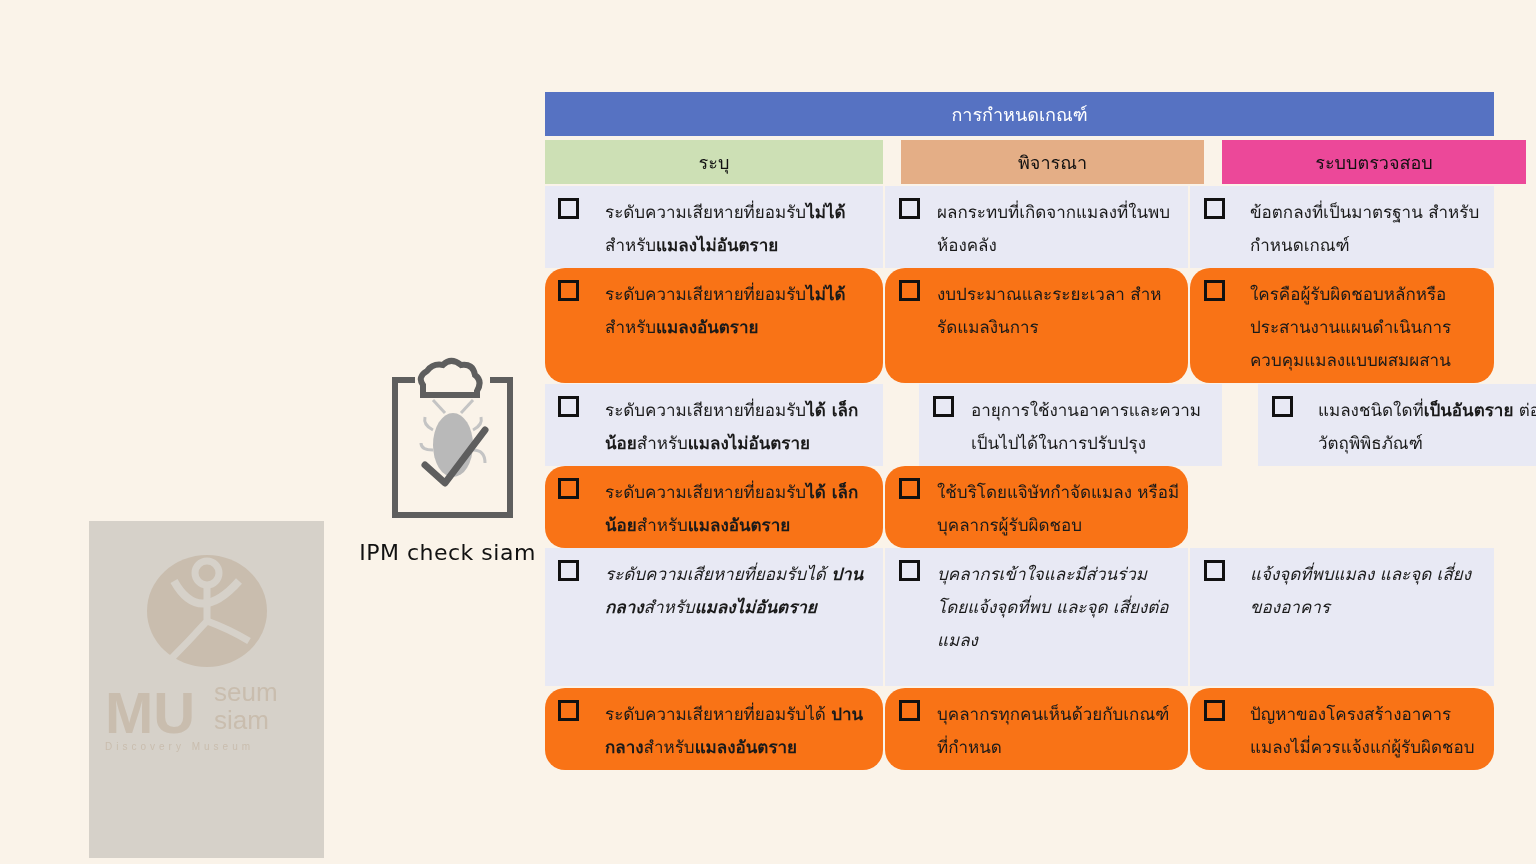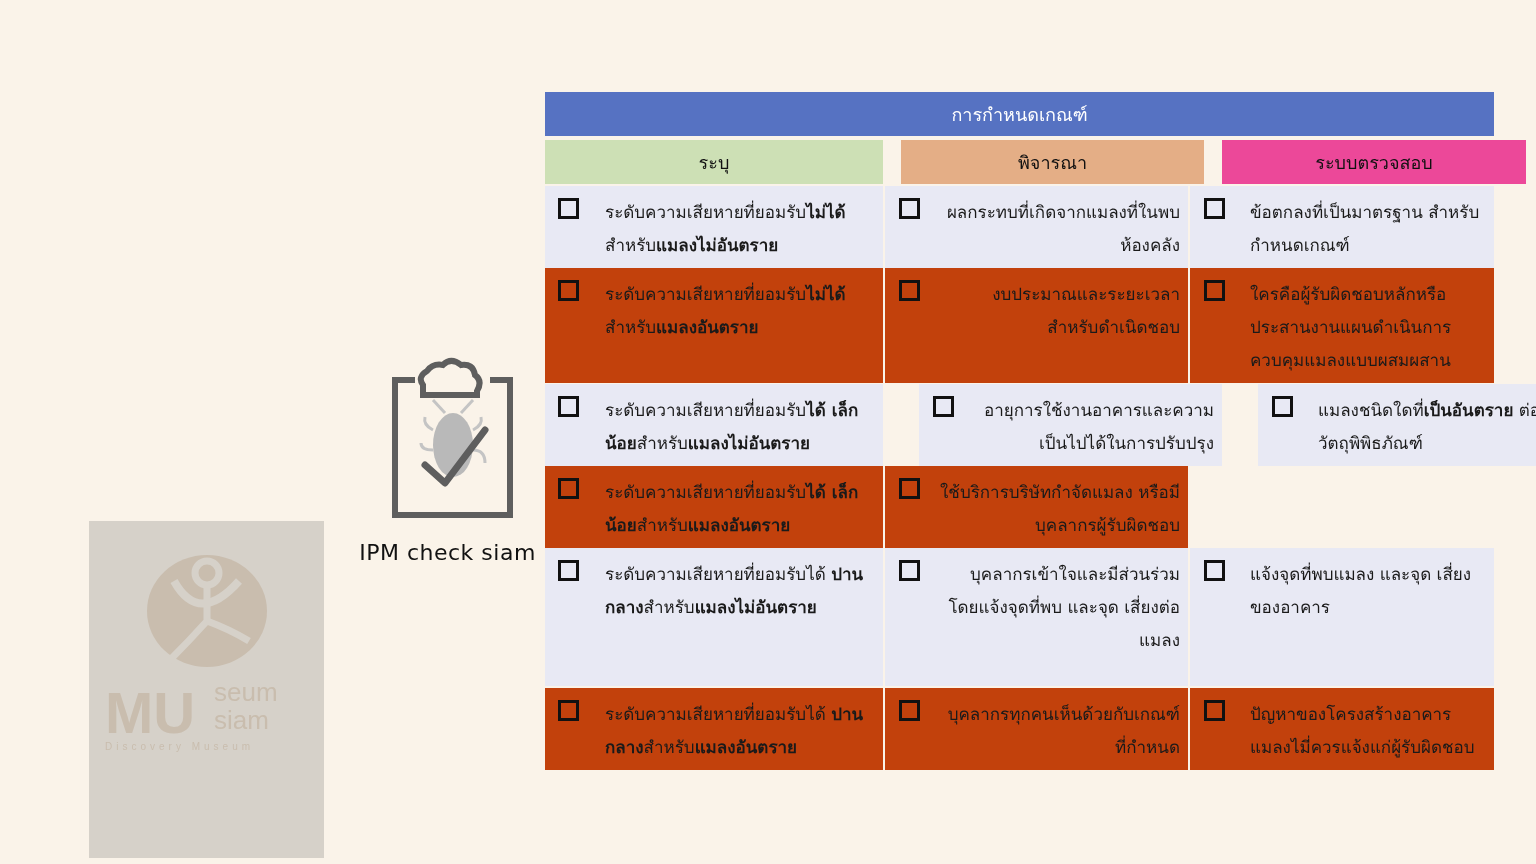--- a/index.html
+++ b/index.html
@@ -44,22 +44,22 @@
   .h3 { background: #ec4899; }
   .body-row {
     display: grid; grid-template-columns: 338px 303px 304px; column-gap: 2px;
     margin-top: 2px;
   }
   .cell {
     position: relative; padding: 10px 8px 6px 60px; box-sizing: border-box;
     font-size: 17px; line-height: 33px; color: #1a1a1a;
   }
   .odd .cell { background: #e8e9f4; }
-  .even .cell { background: #c2410c; }
-  .col2 { padding-left: 52px; text-align: right; }
+  .even .cell { background: #f97316; border-radius: 20px; }
+  .col2 { padding-left: 52px; }
   .col3 { padding-left: 60px; }
   .cb {
     position: absolute; left: 13px; top: 12px; width: 15px; height: 15px;
     border: 3px solid #111; background: transparent; cursor: pointer;
   }
   .col2 .cb, .col3 .cb { left: 14px; }
   b { font-weight: bold; }
 </style>
 </head>
 <body>
@@ -102,33 +102,33 @@
     <div class="head-cell h3">ระบบตรวจสอบ</div>
   </div>
   <div id="rows">
       <div class="body-row odd" style="height: 80px;">
         <div class="cell col1"><span class="cb"></span><span><span>ระดับความเสียหายที่ยอมรับ</span><b>ไม่ได้</b><span> สำหรับ</span><b>แมลงไม่อันตราย</b></span></div>
         <div class="cell col2"><span class="cb"></span><span><span>ผลกระทบที่เกิดจากแมลงที่ในพบห้องคลัง</span></span></div>
         <div class="cell col3"><span class="cb"></span><span><span>ข้อตกลงที่เป็นมาตรฐาน สำหรับกำหนดเกณฑ์</span></span></div>
       </div>
       <div class="body-row even" style="height: 114px;">
         <div class="cell col1"><span class="cb"></span><span><span>ระดับความเสียหายที่ยอมรับ</span><b>ไม่ได้</b><span> สำหรับ</span><b>แมลงอันตราย</b></span></div>
-        <div class="cell col2"><span class="cb"></span><span><span>งบประมาณและระยะเวลา สำหรับดำเนิดชอบ</span></span></div>
+        <div class="cell col2"><span class="cb"></span><span><span>งบประมาณและระยะเวลา สำหรัดแมลงินการ</span></span></div>
         <div class="cell col3"><span class="cb"></span><span><span>ใครคือผู้รับผิดชอบหลักหรือประสานงานแผนดำเนินการควบคุมแมลงแบบผสมผสาน</span></span></div>
       </div>
       <div class="body-row odd" style="height: 80px; gap: 36px;">
         <div class="cell col1"><span class="cb"></span><span><span>ระดับความเสียหายที่ยอมรับ</span><b>ได้ เล็กน้อย</b><span>สำหรับ</span><b>แมลงไม่อันตราย</b></span></div>
         <div class="cell col2"><span class="cb"></span><span><span>อายุการใช้งานอาคารและความเป็นไปได้ในการปรับปรุง</span></span></div>
         <div class="cell col3"><span class="cb"></span><span><span>แมลงชนิดใดที่</span><b>เป็นอันตราย</b><span> ต่อวัตถุพิพิธภัณฑ์</span></span></div>
       </div>
       <div class="body-row even" style="height: 80px;">
         <div class="cell col1"><span class="cb"></span><span><span>ระดับความเสียหายที่ยอมรับ</span><b>ได้ เล็กน้อย</b><span>สำหรับ</span><b>แมลงอันตราย</b></span></div>
-        <div class="cell col2"><span class="cb"></span><span><span>ใช้บริการบริษัทกำจัดแมลง หรือมีบุคลากรผู้รับผิดชอบ</span></span></div>
+        <div class="cell col2"><span class="cb"></span><span><span>ใช้บริโดยแจิษัทกำจัดแมลง หรือมีบุคลากรผู้รับผิดชอบ</span></span></div>
       </div>
-      <div class="body-row odd" style="height: 138px;">
+      <div class="body-row odd" style="height: 138px; font-style: italic;">
         <div class="cell col1"><span class="cb"></span><span><span>ระดับความเสียหายที่ยอมรับได้ </span><b>ปานกลาง</b><span>สำหรับ</span><b>แมลงไม่อันตราย</b></span></div>
         <div class="cell col2"><span class="cb"></span><span><span>บุคลากรเข้าใจและมีส่วนร่วม โดยแจ้งจุดที่พบ และจุด เสี่ยงต่อแมลง</span></span></div>
         <div class="cell col3"><span class="cb"></span><span><span>แจ้งจุดที่พบแมลง และจุด เสี่ยงของอาคาร</span></span></div>
       </div>
       <div class="body-row even" style="height: 81px;">
         <div class="cell col1"><span class="cb"></span><span><span>ระดับความเสียหายที่ยอมรับได้ </span><b>ปานกลาง</b><span>สำหรับ</span><b>แมลงอันตราย</b></span></div>
         <div class="cell col2"><span class="cb"></span><span><span>บุคลากรทุกคนเห็นด้วยกับเกณฑ์ที่กำหนด</span></span></div>
         <div class="cell col3"><span class="cb"></span><span><span>ปัญหาของโครงสร้างอาคาร แมลงไมี่ควรแจ้งแก่ผู้รับผิดชอบ</span></span></div>
       </div>
     </div>

